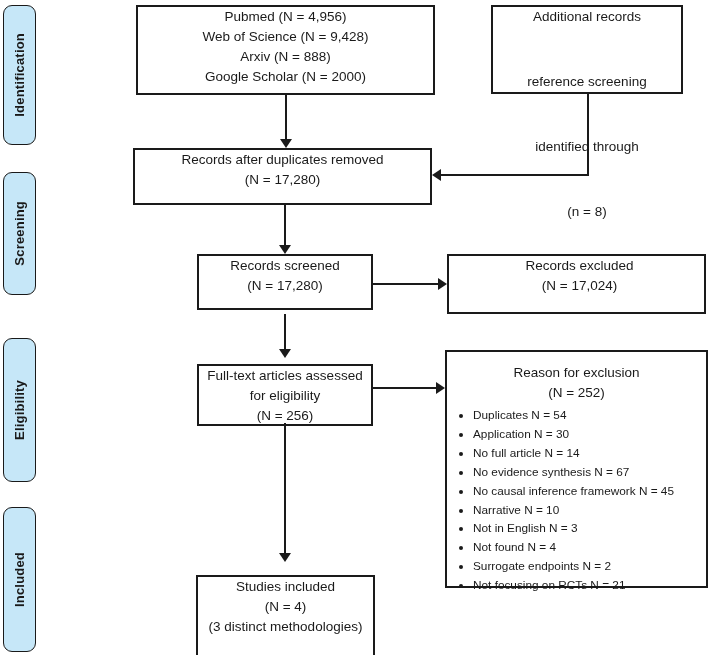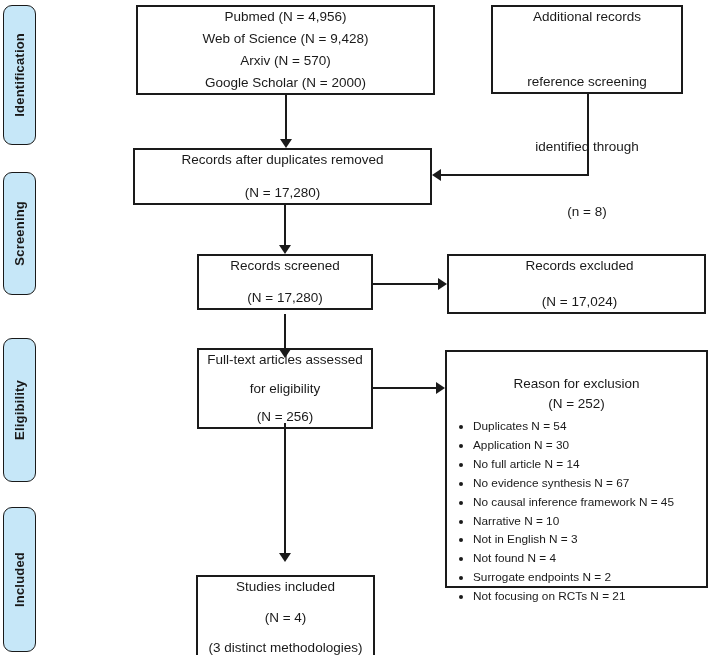--- a/index.html
+++ b/index.html
@@ -29,28 +29,28 @@
     letter-spacing:.2px;
     white-space:nowrap;
   }
   
   .flow-box{
     position:absolute;
     background:#fff;
     border:2px solid #1a1a1a;
     box-sizing:border-box;
     display:flex;flex-direction:column;
-    align-items:center;justify-content:space-between;
+    align-items:center;justify-content:flex-start;
     text-align:center;
     font-size:13.5px;
     line-height:1.48;
   }
   .flow-box .line{white-space:nowrap;}
   
-  #reason-box{justify-content:flex-start;padding-top:22px;}
+  #reason-box{justify-content:flex-start;padding-top:11px;}
   #reason-box .line{line-height:1.45;}
   #reason-box ul{
     margin:4px 0 9px 0;
     padding-left:26px;
     text-align:left;
     align-self:flex-start;
     font-size:11.8px;
     line-height:1.6;
   }
   #reason-box li{white-space:nowrap;}
@@ -75,21 +75,21 @@
   <div class="stage-tab" style="top:338px;height:144px;">
     <span class="vlabel">Eligibility</span>
   </div>
   <div class="stage-tab" style="top:507px;height:145px;">
     <span class="vlabel">Included</span>
   </div>
 
   <div class="flow-box" style="left:136px;top:5px;width:299px;height:90px;">
     <div class="line">Pubmed (N = 4,956)</div>
     <div class="line">Web of Science (N = 9,428)</div>
-    <div class="line">Arxiv (N = 570)</div>
+    <div class="line">Arxiv (N = 888)</div>
     <div class="line">Google Scholar (N = 2000)</div>
   </div>
 
   <div class="flow-box" style="left:491px;top:5px;width:192px;height:89px;gap:45px;">
     <div class="line">Additional records</div>
     <div class="line">reference screening</div>
     <div class="line">identified through</div>
     <div class="line">(n = 8)</div>
   </div>
 
@@ -101,21 +101,21 @@
   <div class="flow-box" style="left:197px;top:254px;width:176px;height:56px;">
     <div class="line">Records screened</div>
     <div class="line">(N = 17,280)</div>
   </div>
 
   <div class="flow-box" style="left:447px;top:254px;width:259px;height:60px;padding-left:6px;">
     <div class="line">Records excluded</div>
     <div class="line">(N = 17,024)</div>
   </div>
 
-  <div class="flow-box" style="left:197px;top:348px;width:176px;height:81px;">
+  <div class="flow-box" style="left:197px;top:364px;width:176px;height:62px;">
     <div class="line">Full-text articles assessed</div>
     <div class="line">for eligibility</div>
     <div class="line">(N = 256)</div>
   </div>
 
   <div class="flow-box" id="reason-box" style="left:445px;top:350px;width:263px;height:238px;">
     <div class="line">Reason for exclusion</div>
     <div class="line">(N = 252)</div>
     <ul>
       <li>Duplicates N = 54</li>

